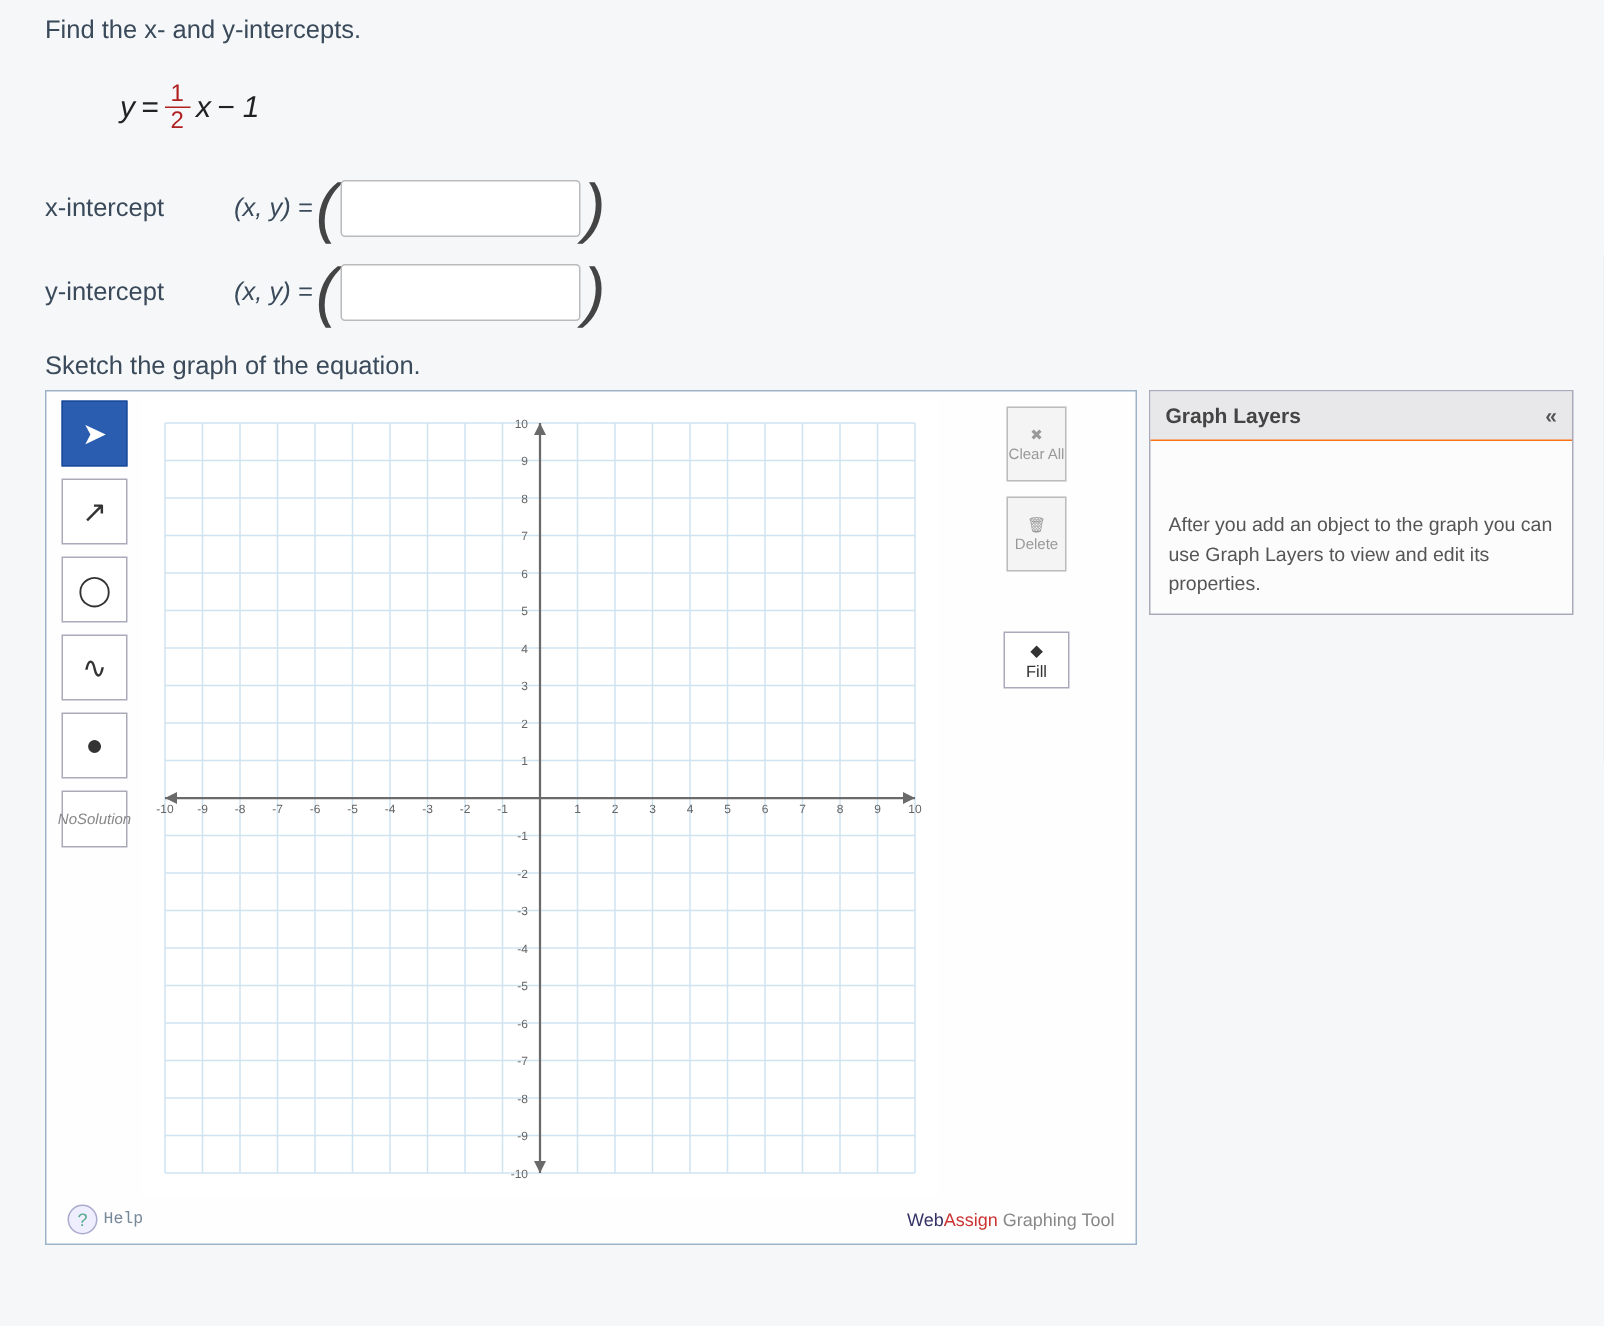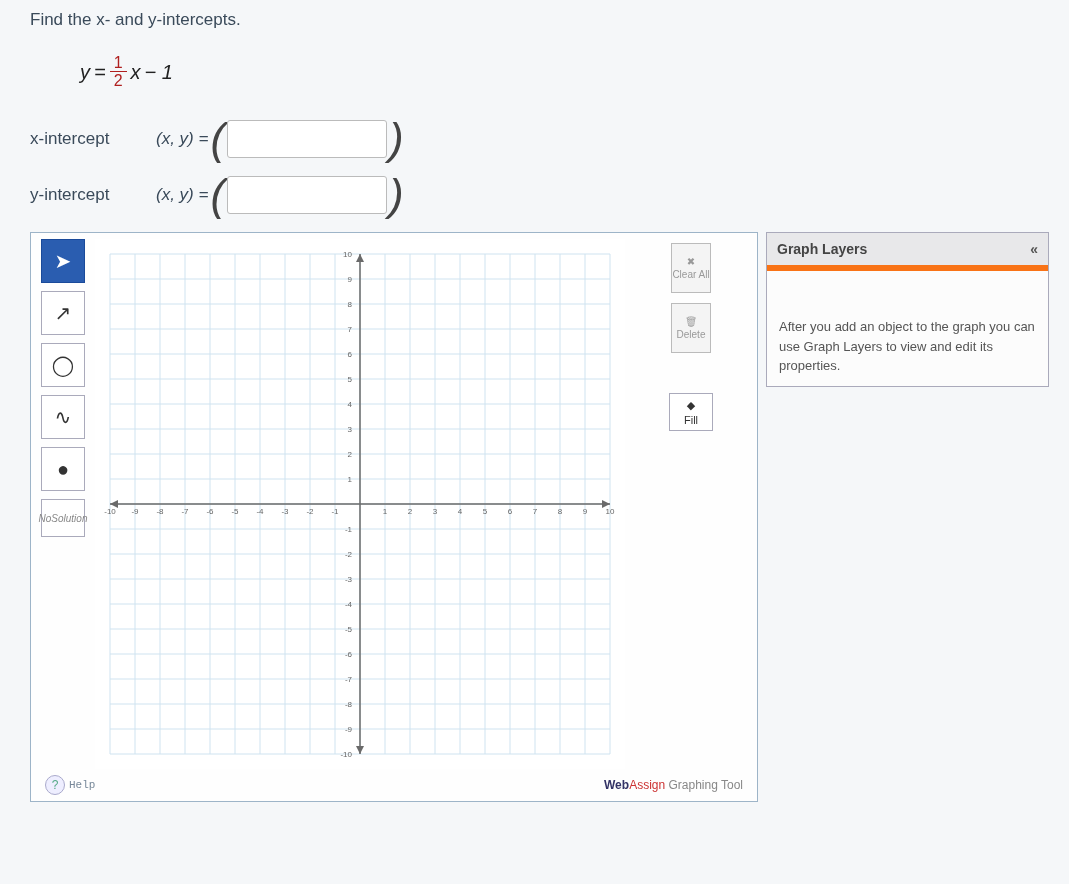--- a/index.html
+++ b/index.html
@@ -183,33 +183,33 @@
     padding: 2px 8px 0 8px;
     font-size: 12px;
   }
   .help-icon {
     width:20px;height:20px;border:1px solid #aac;border-radius:50%;
     display:flex;align-items:center;justify-content:center;
     color:#5a8;font-size:12px;background:#eef;
   }
   .wa-brand { color: #888; font-size:12px; }
   .wa-brand .wa-red { color:#c33; font-weight:normal; }
-  .wa-brand .wa-blue { color:#336; font-weight:bold; }
+  .wa-brand .wa-blue { color:#336; font-weight:normal; }
   .layers-panel {
     border: 1px solid #aab;
     background: #fcfcfc;
     width: 290px;
   }
   .layers-head {
     background: #e8e8ea;
     padding: 8px 10px;
     font-weight: bold;
     color: #444;
     font-size: 14px;
-    border-bottom: 6px solid #f97316;
+    border-bottom: 1px solid #f97316;
     display:flex;
     justify-content:space-between;
     align-items:flex-start;
   }
   .layers-body {
     padding: 10px 12px;
     color: #555;
     font-size: 13px;
     line-height: 1.5;
     margin-top: 36px;
@@ -248,20 +248,21 @@
   <div class="intercept-row">
     <span class="intercept-label">y-intercept</span>
     <span class="xy-eq">
       <span>(x, y) =</span>
       <span class="paren">(</span>
       <input class="answer-input" value="" style="">
       <span class="paren">)</span>
     </span>
   </div>
 
+  <div class="sketch-text">Sketch the graph of the equation.</div>
 
   <div class="graph-wrap">
     <div class="graph-panel">
       <div class="graph-inner">
         <div class="toolbar">
           <div class="tool-btn active">➤</div>
           <div class="tool-btn">↗</div>
           <div class="tool-btn">◯</div>
           <div class="tool-btn">∿</div>
           <div class="tool-btn">●</div>

